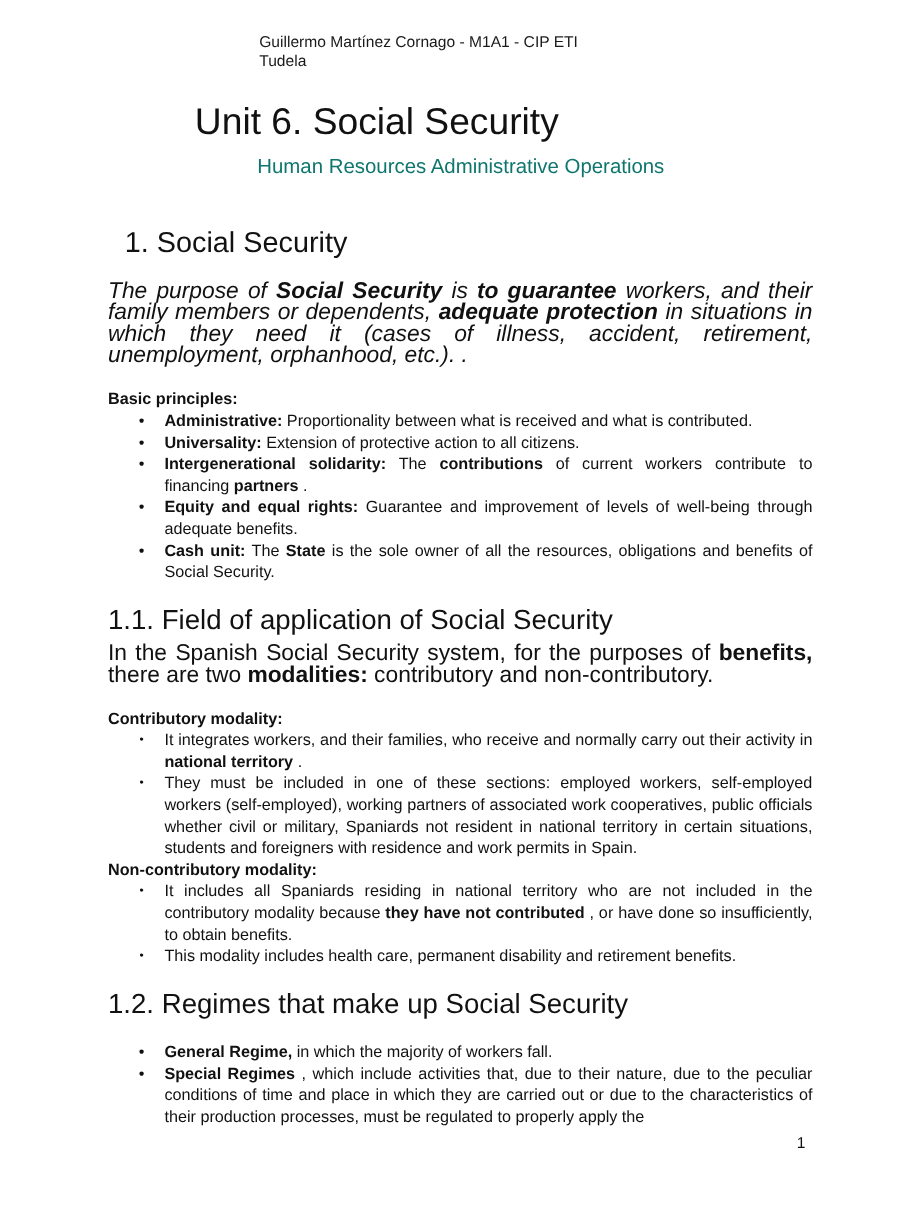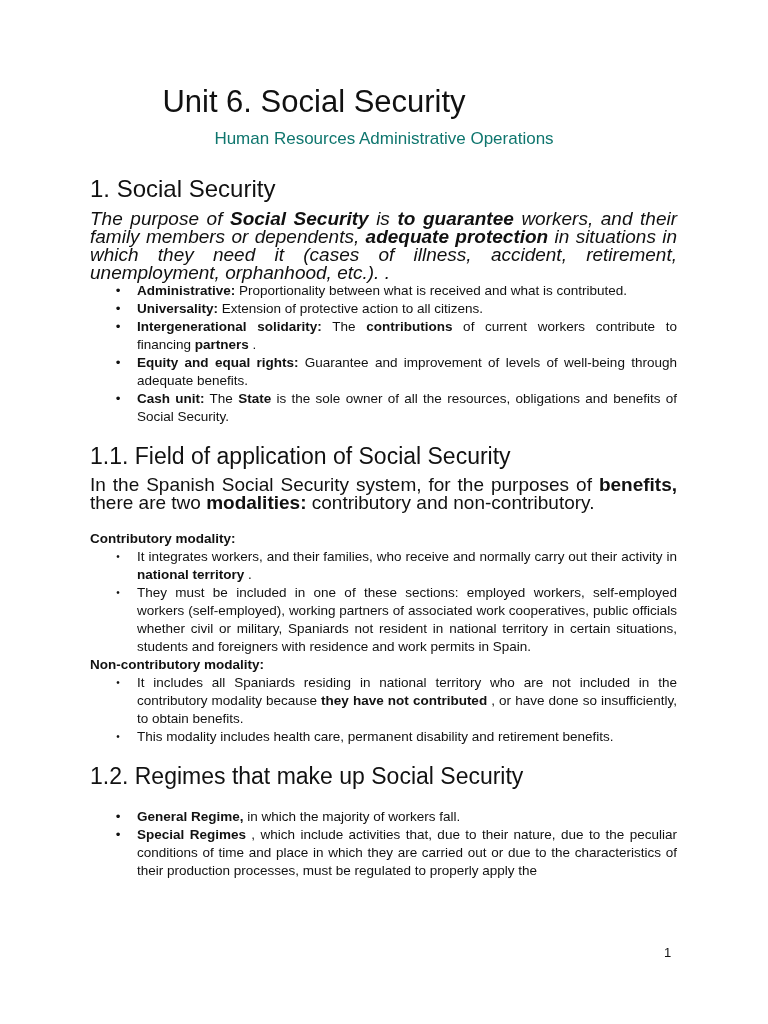--- a/index.html
+++ b/index.html
@@ -15,21 +15,21 @@
   .doc-title {
     position: absolute; left: 0; top: 82px; width: 628px; text-align: center;
     font-size: 31px; line-height: 40px; color: #111;
   }
   .doc-subtitle {
     position: absolute; left: 0; top: 128px; width: 768px; text-align: center;
     font-size: 17px; line-height: 22px; color: #0f766e;
   }
   .content { position: absolute; left: 90px; top: 172px; width: 587px; }
   h2 {
-    margin: 0; font-weight: normal; font-size: 24px; line-height: 34px; color: #111;
+    margin: 14px; font-weight: normal; font-size: 24px; line-height: 34px; color: #111;
   }
   h3 {
     margin: 0; font-weight: normal; font-size: 23px; line-height: 28px; color: #111;
   }
   p { margin: 0; font-size: 19px; line-height: 18px; text-align: justify; }
   .italic { font-style: italic; }
   b { font-weight: bold; }
   .label { font-weight: bold; font-size: 13.5px; line-height: 18px; margin: 0; }
   ul { list-style: none; margin: 0; padding: 0; }
   li {
@@ -42,29 +42,34 @@
   li .bullet.small { font-size: 10px; }
   .page-number {
     position: absolute; left: 664px; top: 945px; font-size: 13px; color: #111;
   }
 </style>
 </head>
 <body>
 
 <div class="page">
 
+  <div class="header-author">
+    <div>Guillermo Martínez Cornago - M1A1 - CIP ETI</div>
+    <div>Tudela</div>
+  </div>
 
   <div class="doc-title">Unit 6. Social Security</div>
   <div class="doc-subtitle">Human Resources Administrative Operations</div>
 
   <div class="content">
 
     <h2>1. Social Security</h2>
     <p class="italic" style="margin-top:4px;"><span>The purpose of </span><b>Social Security</b><span> is </span><b>to guarantee</b><span> workers, and their family members or dependents, </span><b>adequate protection</b><span> in situations in which they need it (cases of illness, accident, retirement, unemployment, orphanhood, etc.). .</span></p>
 
+    <div class="label" style="margin-top:18px;">Basic principles:</div>
     <ul>
       <li><span class="bullet">•</span><b>Administrative:</b><span> Proportionality between what is received and what is contributed.</span></li>
       <li><span class="bullet">•</span><b>Universality:</b><span> Extension of protective action to all citizens.</span></li>
       <li><span class="bullet">•</span><b>Intergenerational solidarity:</b><span> The </span><b>contributions</b><span> of current workers contribute to financing </span><b>partners</b><span> .</span></li>
       <li><span class="bullet">•</span><b>Equity and equal rights:</b><span> Guarantee and improvement of levels of well-being through adequate benefits.</span></li>
       <li><span class="bullet">•</span><b>Cash unit:</b><span> The </span><b>State</b><span> is the sole owner of all the resources, obligations and benefits of Social Security.</span></li>
     </ul>
 
     <h3 style="margin-top:16px;">1.1.  Field of application of Social Security</h3>
     <p style="margin-top:6px;"><span>In the Spanish Social Security system, for the purposes of </span><b>benefits,</b><span> there are two </span><b>modalities:</b><span> contributory and non-contributory.</span></p>

